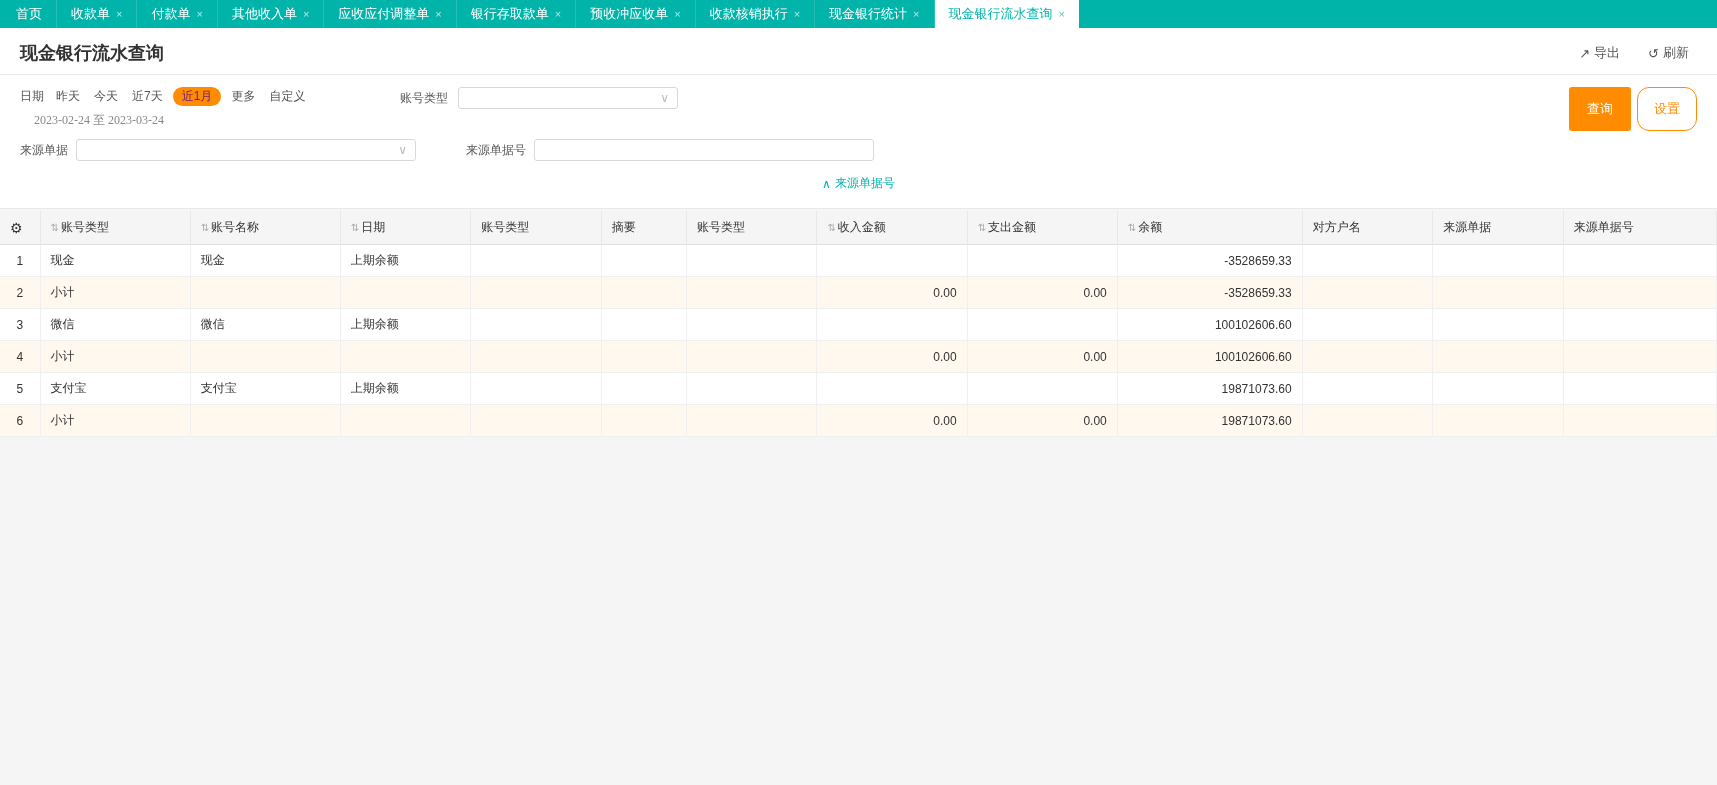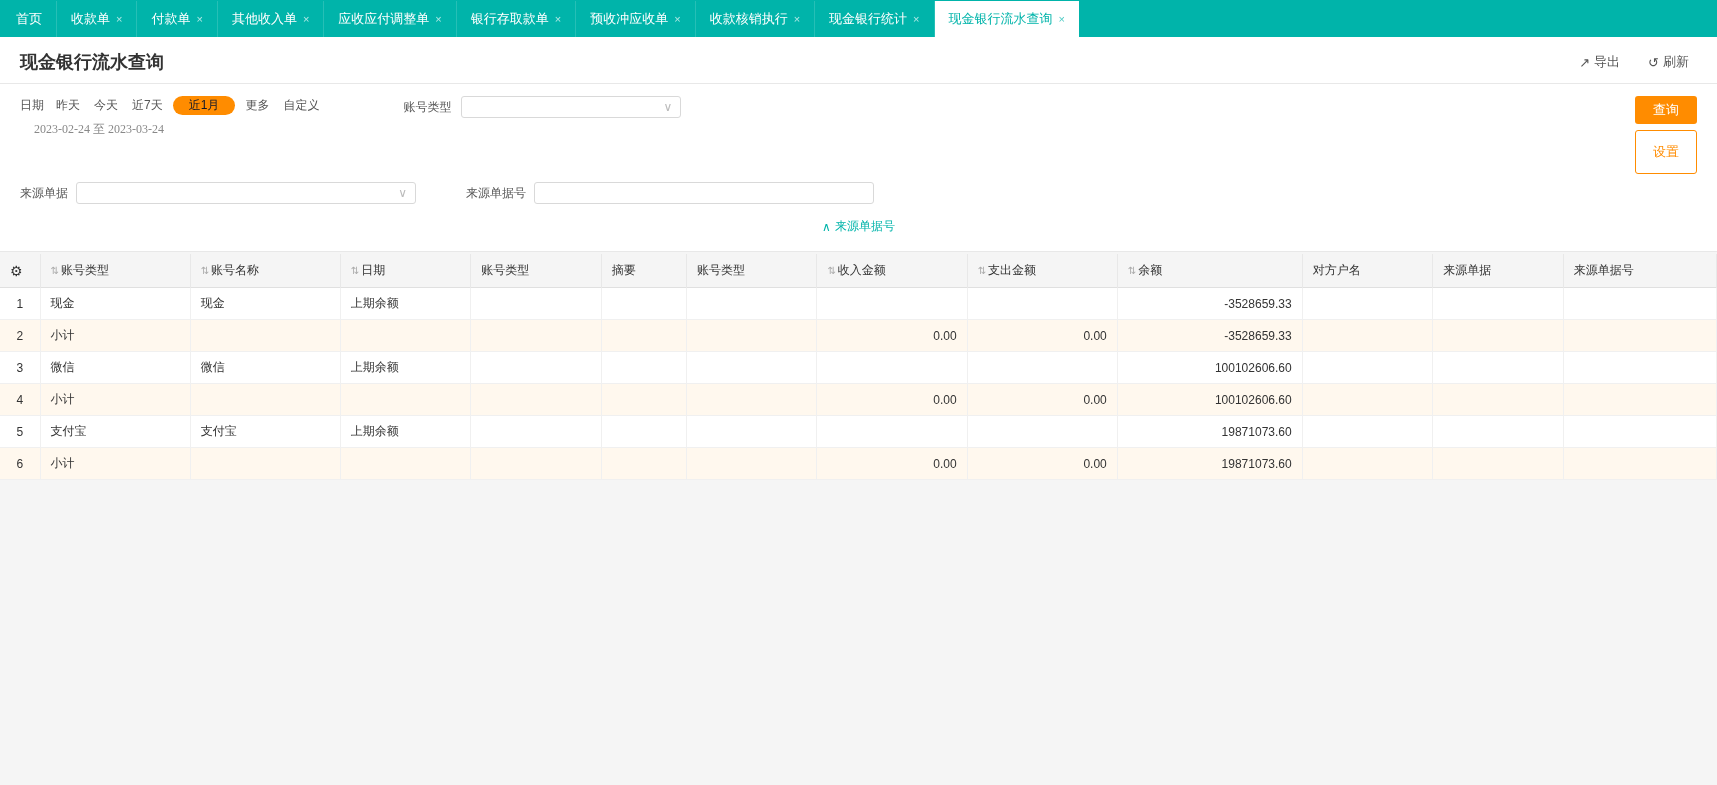--- a/index.html
+++ b/index.html
@@ -3,21 +3,21 @@
   <meta charset="utf-8">
   <style>
     * { box-sizing: border-box; margin: 0; padding: 0; }
     body { font-family: 'Microsoft YaHei', Arial, sans-serif; font-size: 12px; background: #f5f5f5; color: #333; }
 
     
     .top-nav {
       background: #00b4aa;
       display: flex;
       align-items: center;
-      height: 37px;
+      height: 28px;
       padding: 0 0;
       overflow: hidden;
     }
     .nav-item {
       display: flex;
       align-items: center;
       padding: 0 14px;
       height: 36px;
       color: #fff;
       font-size: 13px;
@@ -97,23 +97,23 @@
     }
     .date-shortcut {
       font-size: 12px;
       color: #555;
       cursor: pointer;
       padding: 1px 4px;
       border-radius: 3px;
     }
     .date-shortcut.active {
       background: #ff8c00;
-      color: #0f172a;
+      color: #701a75;
       border-radius: 10px;
-      padding: 1px 16px;
+      padding: 1px 9px;
     }
     .date-range {
       font-size: 12px;
       color: #888;
       margin-top: 2px;
     }
     .filter-select {
       display: flex;
       align-items: center;
       border: 1px solid #d9d9d9;
@@ -150,21 +150,21 @@
       border-radius: 3px;
       padding: 5px 18px;
       font-size: 13px;
       cursor: pointer;
       white-space: nowrap;
     }
     .btn-settings {
       background: #fff;
       color: #ff8c00;
       border: 1px solid #ff8c00;
-      border-radius: 3px;
+      border-radius: 12px;
       padding: 12px 16px;
       font-size: 13px;
       cursor: pointer;
       white-space: nowrap;
     }
     .collapse-bar {
       display: flex;
       justify-content: center;
       align-items: center;
       padding: 4px 0;
@@ -240,21 +240,21 @@
     }
     .top-right {
       display: flex;
       align-items: center;
       gap: 10px;
       flex: 1;
       margin-left: 60px;
     }
     .top-actions {
       display: flex;
-      flex-direction: column;
+      flex-direction: row;
       gap: 6px;
       margin-left: auto;
     }
   </style>
 </head>
 <body>
 
 <nav class="top-nav">
 
 <div class="nav-item">首页</div>

